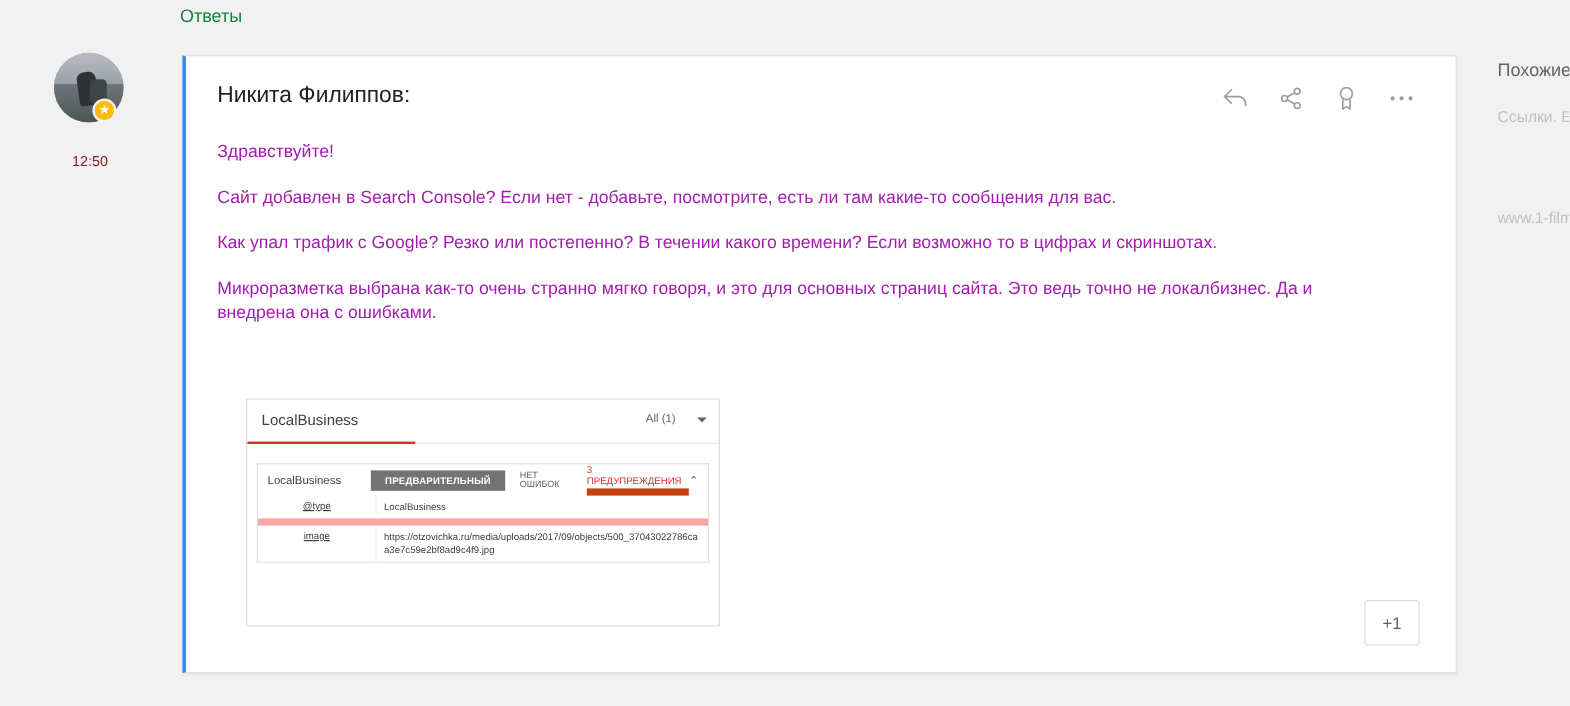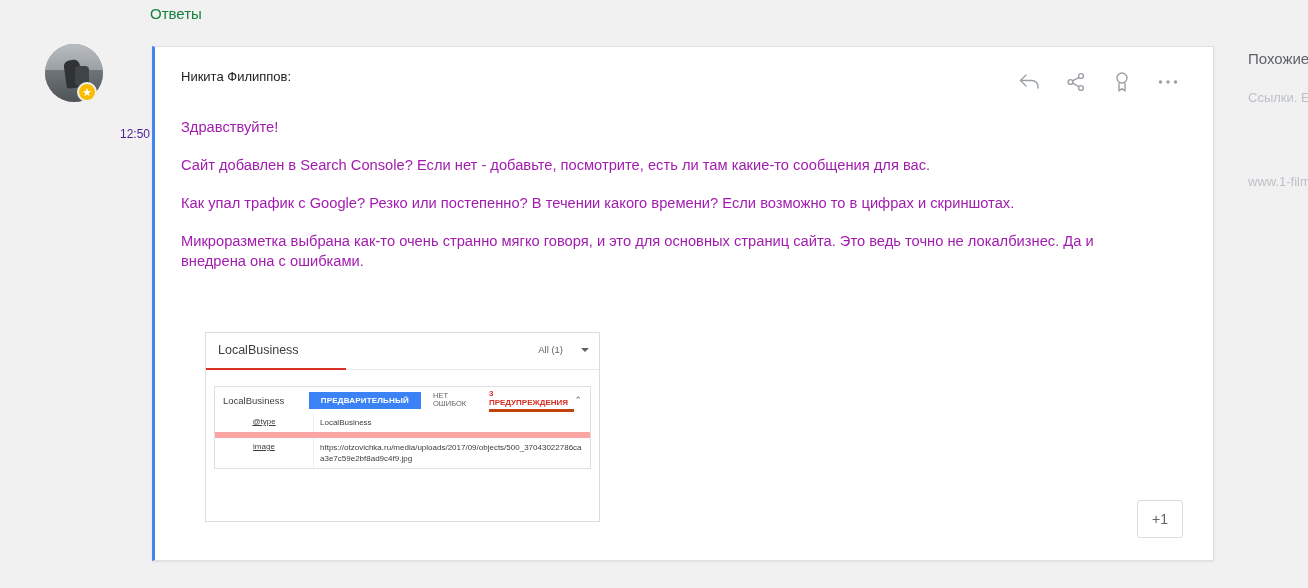--- a/index.html
+++ b/index.html
@@ -80,23 +80,23 @@
     box-sizing: border-box;
     color: #fff;
     font-size: 11px;
     line-height: 16px;
     text-align: center;
   }
   .rail-time {
     position: absolute;
     left: 0; top: 95px;
     width: 150px;
-    text-align: right;
+    text-align: center;
     font-size: 12px;
-    color: #4c1d95;
+    color: #7f1d1d;
   }
   
   .card {
     position: absolute;
     left: 152px; top: 46px;
     width: 1062px; height: 515px;
     background: #ffffff;
     border: 1px solid #e0e0e0;
     border-left: 3px solid #4285f4;
     box-sizing: border-box;
@@ -104,21 +104,21 @@
   }
   .card-header {
     position: absolute;
     left: 0; top: 0;
     width: 100%;
     height: 60px;
   }
   .author {
     position: absolute;
     left: 26px; top: 22px;
-    font-size: 13px;
+    font-size: 19px;
     color: #202124;
   }
   .actions {
     position: absolute;
     right: 34px; top: 24px;
     display: flex;
     align-items: center;
     gap: 24px;
   }
   .act-icon {
@@ -196,40 +196,40 @@
     display: flex;
     align-items: center;
   }
   .rh-name {
     width: 86px;
     padding-left: 8px;
     font-size: 9.5px;
     color: #3c4043;
   }
   .rh-chip {
-    background: #3b82f6;
+    background: #737373;
     color: #fff;
     font-size: 8px;
     font-weight: bold;
     padding: 4px 12px;
     letter-spacing: .2px;
   }
   .rh-noerr {
     margin-left: 12px;
     font-size: 7.5px;
     color: #5f6368;
     line-height: 8px;
     width: 46px;
   }
   .rh-warn {
     margin-left: 10px;
     font-size: 8px;
     color: #d93025;
-    font-weight: bold;
-    border-bottom: 3px solid #c2410c;
+    font-weight: normal;
+    border-bottom: 6px solid #c2410c;
     padding-bottom: 2px;
   }
   .rh-chev {
     margin-left: auto;
     margin-right: 8px;
     color: #5f6368;
     font-size: 9px;
   }
   .embed-table {
     margin: 0 8px;

